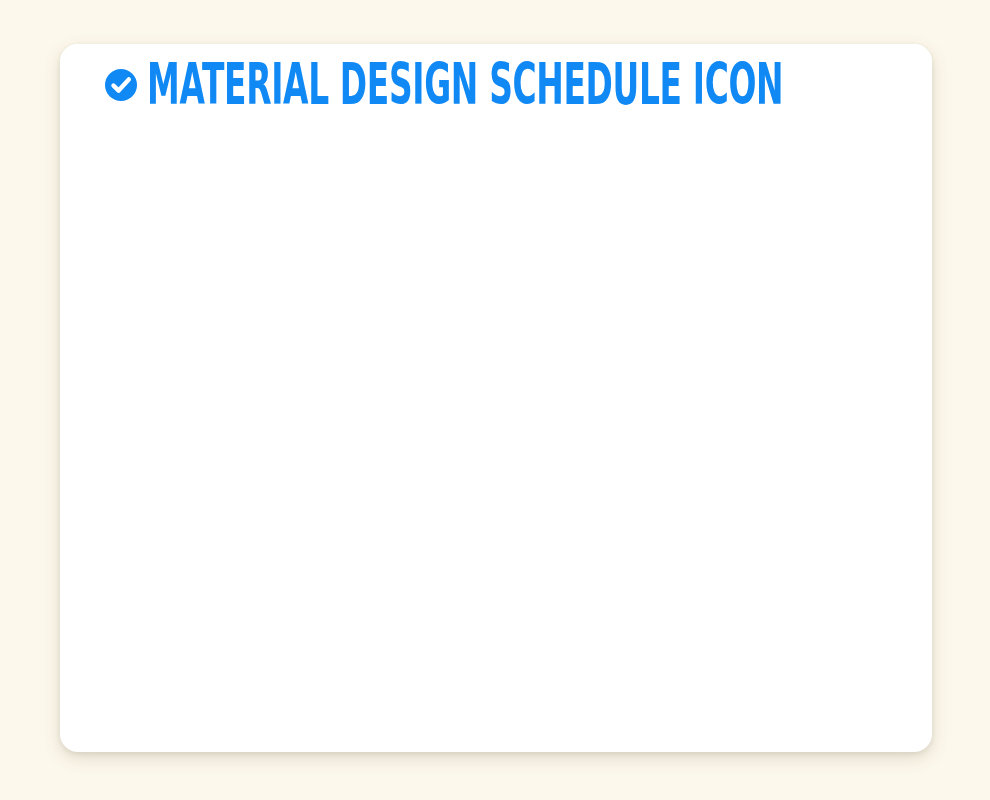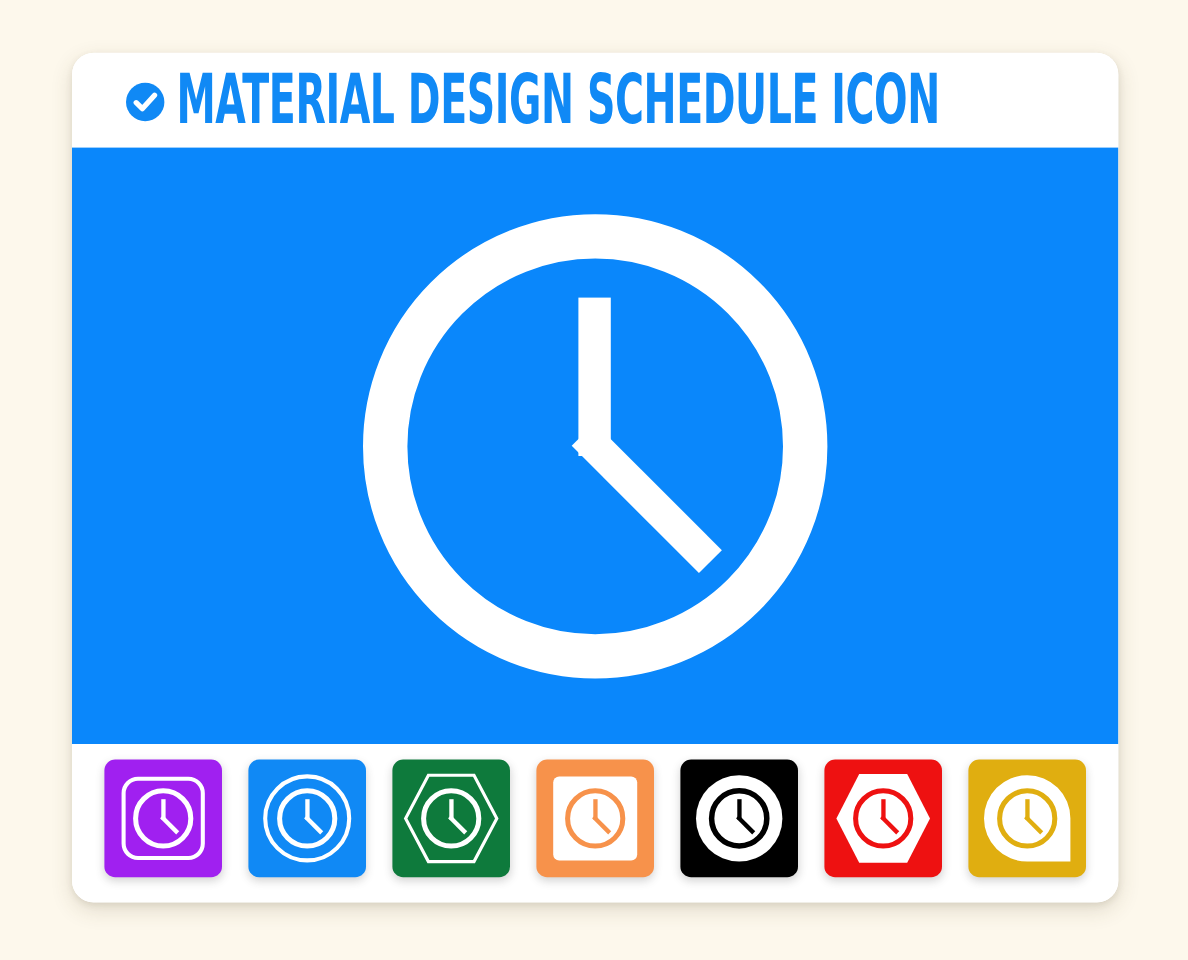--- a/index.html
+++ b/index.html
@@ -24,21 +24,21 @@
     position: absolute;
     left: 60px;
     top: 44px;
     width: 872px;
     height: 708px;
     background: #FFFFFF;
     border-radius: 18px;
     box-shadow: 0 6px 18px rgba(80,70,40,0.16), 0 2px 5px rgba(80,70,40,0.10);
     overflow: hidden;
     display: flex;
-    flex-direction: column;
+    flex-direction: row;
   }
 
   
   .header {
     height: 79px;
     flex: 0 0 79px;
     background: #FFFFFF;
     display: flex;
     align-items: center;
     padding-left: 44px;

